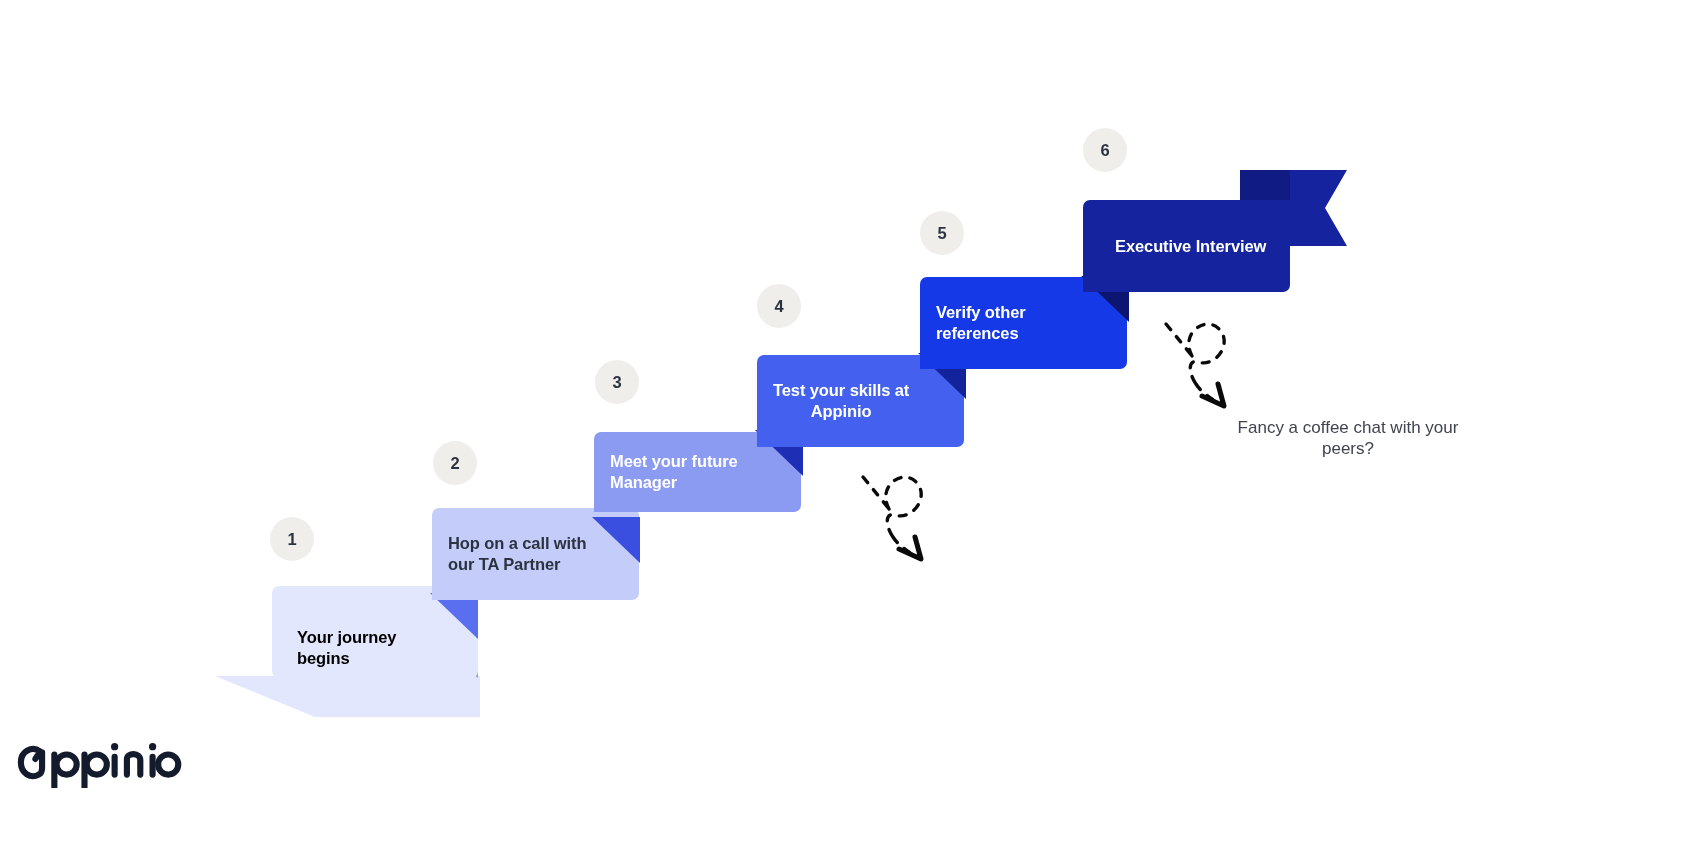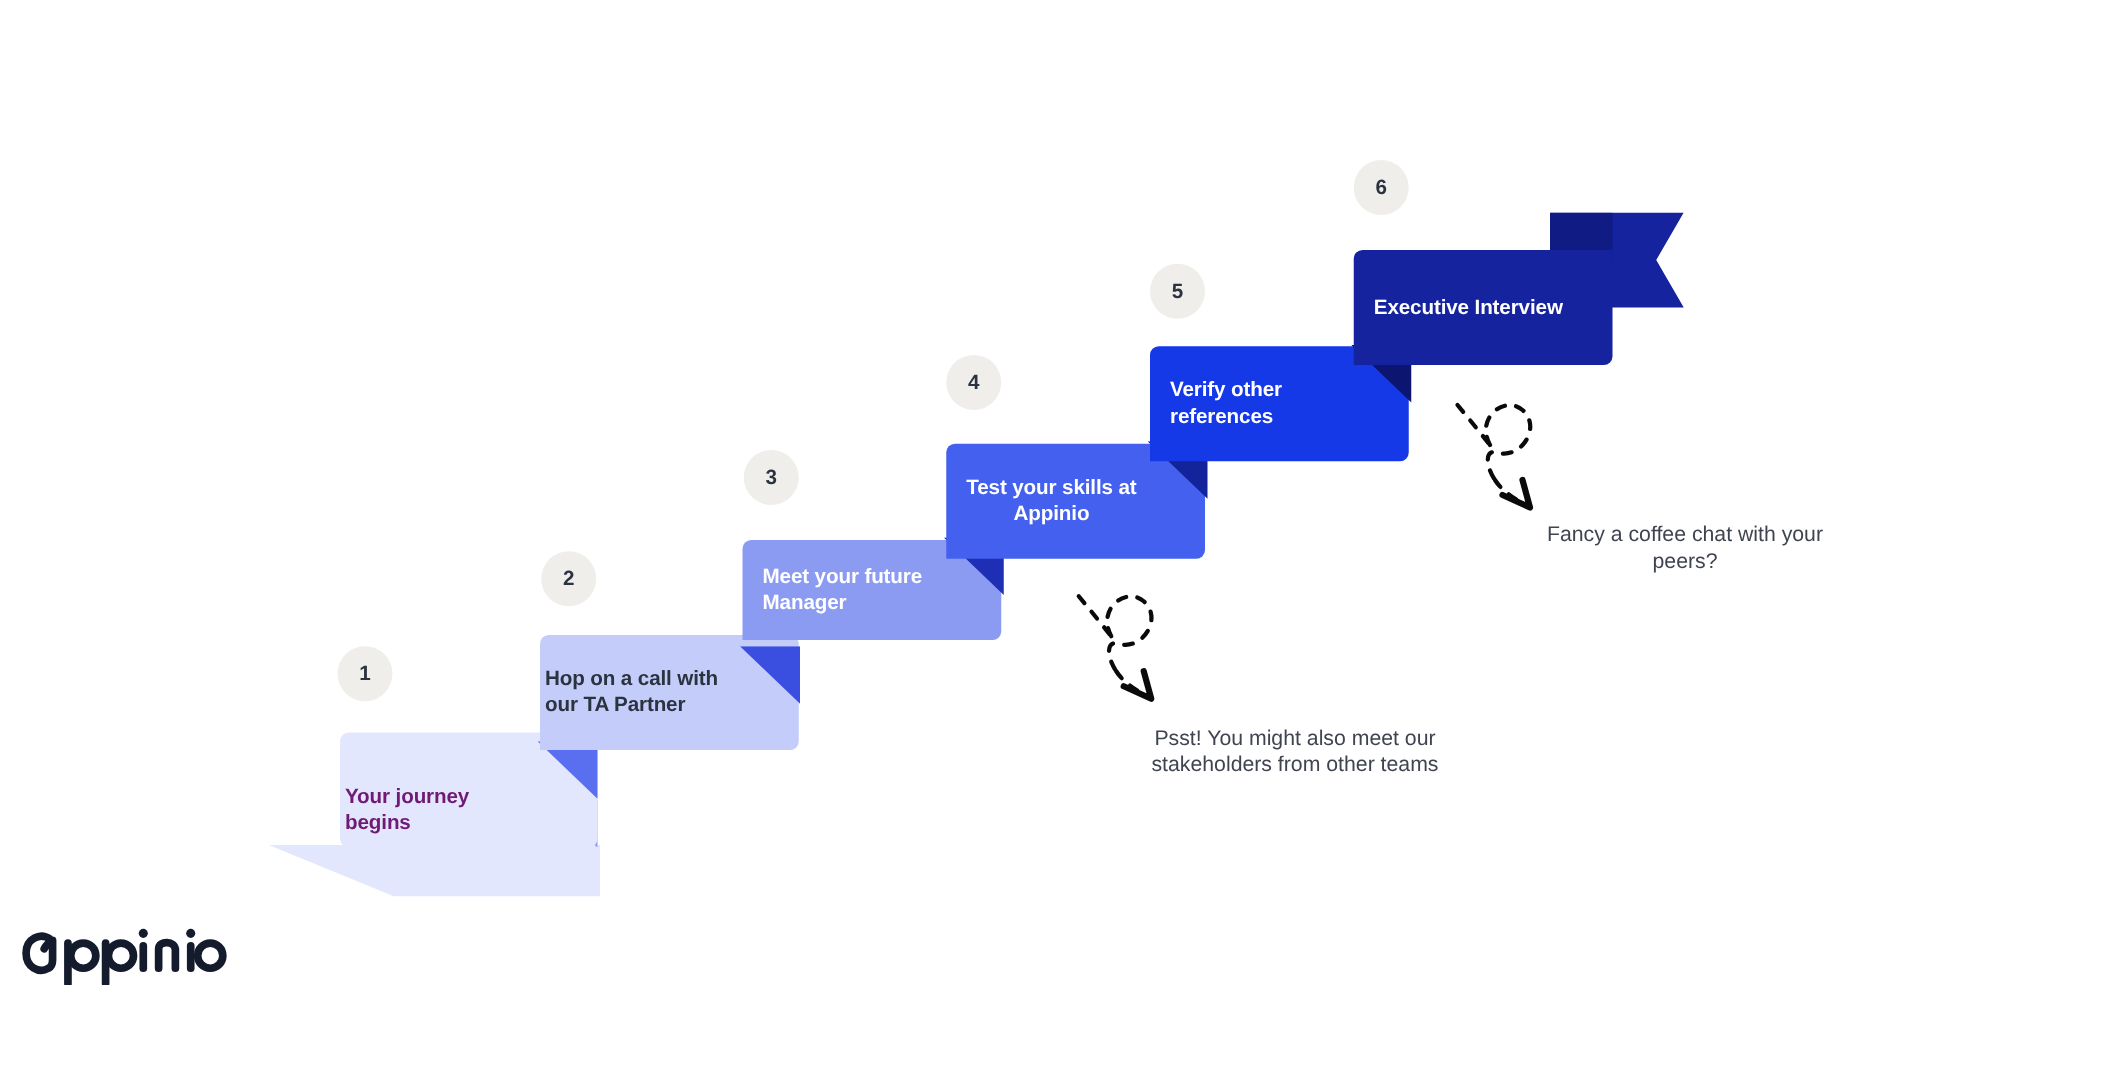--- a/index.html
+++ b/index.html
@@ -93,34 +93,34 @@
   <div class="step">
 
     <svg class="tail" style="left:205px; top:612px; width:290px; height:110px;" viewBox="0 0 290 110">
       <path d="M 10 64 L 275 64 L 275 105 L 110 105 Z" fill="#e3e7fd"></path>
     </svg>
 
     <svg class="fold" style="left:430px; top:640px; width:60px; height:45px;" viewBox="0 0 60 45">
       <path d="M 0 0 L 48 0 L 48 38 Z" fill="#8ea0f2"></path>
     </svg>
     <div class="banner" style="left:272px; top:586px; width:206px; height:92px; background:#e3e7fd;">
-      <div class="banner-label" style="color:#701a75; padding-left:4px;margin-top:32px;">Your journey
+      <div class="banner-label" style="color:#000000; padding-left:25px;margin-top:32px;">Your journey
 begins</div>
     </div>
     <div class="num-circle" style="left:270px; top:517px;">
       <span>1</span>
     </div>
   </div>
 
   <div class="step">
     <svg class="fold" style="left:430px; top:593px; width:70px; height:55px;" viewBox="0 0 70 55">
       <path d="M 0 0 L 48 0 L 48 46 Z" fill="#5a6ef0"></path>
     </svg>
     <div class="banner" style="left:432px; top:508px; width:207px; height:92px; background:#c4cdfa; border-bottom-left-radius:0;">
-      <div class="banner-label" style="color:#2c3340; padding-left:4px;">Hop on a call with
+      <div class="banner-label" style="color:#2c3340; padding-left:16px;">Hop on a call with
 our TA Partner</div>
     </div>
     <div class="num-circle" style="left:433px; top:441px;">
       <span>2</span>
     </div>
   </div>
 
   <div class="step">
     <svg class="fold" style="left:592px; top:517px; width:70px; height:55px;" viewBox="0 0 70 55">
       <path d="M 0 0 L 48 0 L 48 46 Z" fill="#3a4fe0"></path>
@@ -164,35 +164,33 @@
 
     <svg class="fold" style="left:1081px; top:276px; width:70px; height:55px;" viewBox="0 0 70 55">
       <path d="M 0 0 L 48 0 L 48 46 Z" fill="#0c1670"></path>
     </svg>
 
     <svg class="tail" style="left:1240px; top:170px; width:115px; height:110px;" viewBox="0 0 115 110">
       <path d="M 0 0 L 107 0 L 85 38 L 107 76 L 0 76 Z" fill="#15239e"></path>
       <path d="M 0 0 L 50 0 L 50 38 L 0 38 Z" fill="#0c1670" opacity="0.55"></path>
     </svg>
     <div class="banner" style="left:1083px; top:200px; width:207px; height:92px; background:#15239e; border-bottom-left-radius:0; border-top-right-radius:0;">
-      <div class="banner-label" style="color:#ffffff; padding-left:16px;">Executive Interview</div>
+      <div class="banner-label" style="color:#ffffff; padding-left:32px;">Executive Interview</div>
     </div>
     <div class="num-circle" style="left:1083px; top:128px;">
       <span>6</span>
     </div>
   </div>
 
   <svg class="arrow-doodle" style="left:855px; top:465px; width:100px; height:100px;" viewBox="0 0 100 100">
     <path d="M 8 12 C 18 24, 26 34, 34 44" fill="none" stroke="#0a0a0a" stroke-width="3.4" stroke-linecap="round" stroke-dasharray="7 9"></path>
     <path d="M 34 44 C 22 22, 46 4, 60 16 C 76 30, 58 56, 40 50 C 30 47, 30 60, 38 72" fill="none" stroke="#0a0a0a" stroke-width="3.4" stroke-linecap="round" stroke-dasharray="7 9"></path>
     <path d="M 38 72 C 43 80, 52 86, 62 92" fill="none" stroke="#0a0a0a" stroke-width="3.4" stroke-linecap="round" stroke-dasharray="7 9"></path>
     <path d="M 44 84 L 66 94 L 60 72" fill="none" stroke="#0a0a0a" stroke-width="5" stroke-linecap="round" stroke-linejoin="round"></path>
   </svg>
-  <div class="annotation" style="left:900px; top:580px; width:272px;">Psst! You might also meet our
-stakeholders from other teams</div>
 
   <svg class="arrow-doodle" style="left:1158px; top:312px; width:100px; height:100px;" viewBox="0 0 100 100">
     <path d="M 8 12 C 18 24, 26 34, 34 44" fill="none" stroke="#0a0a0a" stroke-width="3.4" stroke-linecap="round" stroke-dasharray="7 9"></path>
     <path d="M 34 44 C 22 22, 46 4, 60 16 C 76 30, 58 56, 40 50 C 30 47, 30 60, 38 72" fill="none" stroke="#0a0a0a" stroke-width="3.4" stroke-linecap="round" stroke-dasharray="7 9"></path>
     <path d="M 38 72 C 43 80, 52 86, 62 92" fill="none" stroke="#0a0a0a" stroke-width="3.4" stroke-linecap="round" stroke-dasharray="7 9"></path>
     <path d="M 44 84 L 66 94 L 60 72" fill="none" stroke="#0a0a0a" stroke-width="5" stroke-linecap="round" stroke-linejoin="round"></path>
   </svg>
   <div class="annotation" style="left:1212px; top:417px; width:272px;">Fancy a coffee chat with your
 peers?</div>
 

